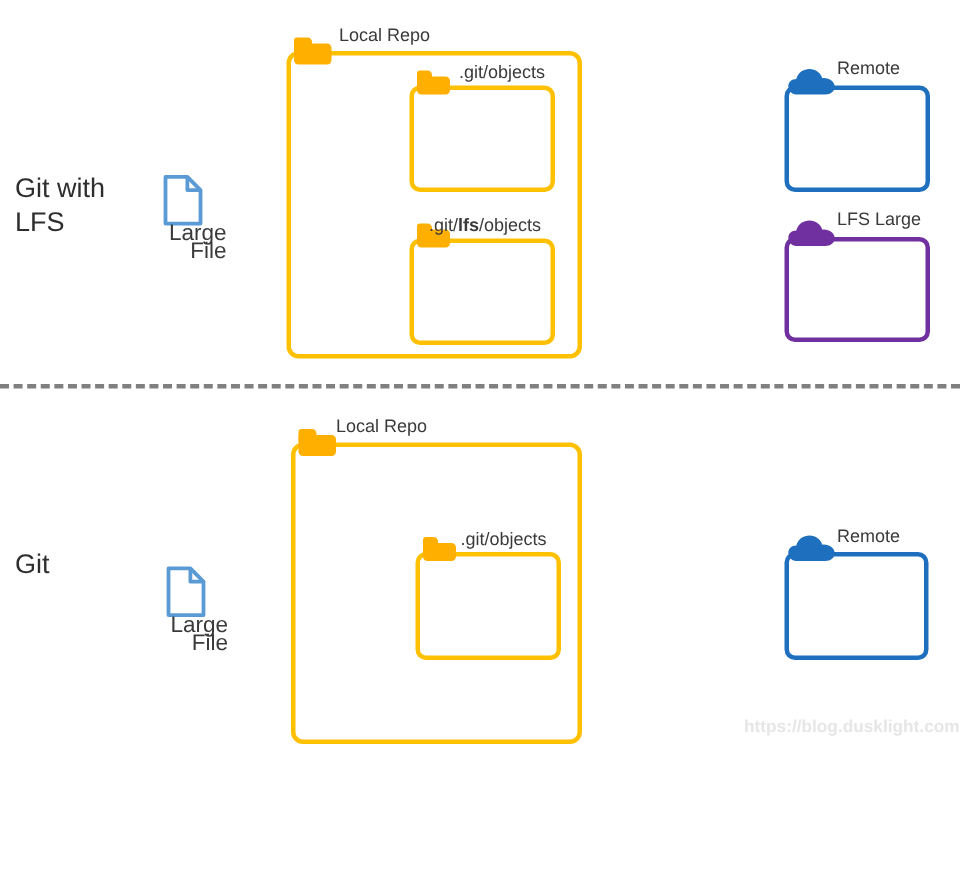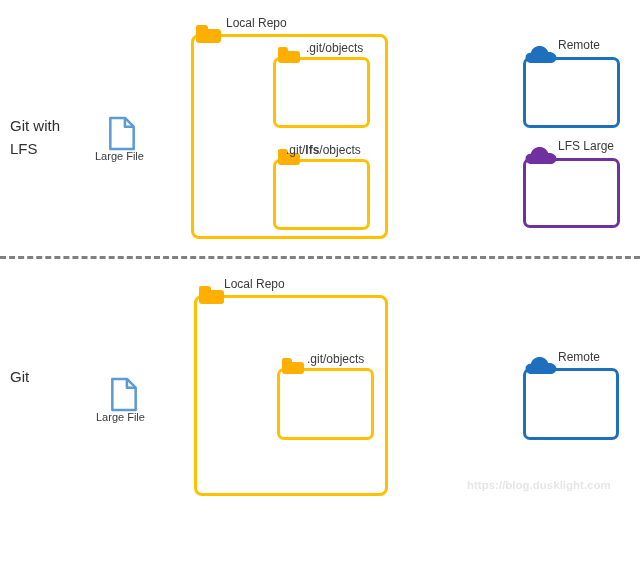--- a/index.html
+++ b/index.html
@@ -1,35 +1,35 @@
 <!DOCTYPE html>
 <html style="--folder-icon: #FFAF00; --repo-stroke: #FFC000; --remote-blue: #1E70BF; --lfs-purple: #7030A0; --file-blue: #5B9BD5; --divider-gray: #808080; --text-dark: #2E2E2E; --label-gray: #3A3A3A; --watermark-gray: #E6E6E6;"><head>
 <meta charset="utf-8">
 <style>
   html,body{margin:0;padding:0;background:#fff;}
   .canvas{
     position:relative;width:640px;height:581px;background:#fff;overflow:hidden;
     font-family:"Liberation Sans",sans-serif;color:var(--text-dark,#2e2e2e);
   }
-  .section-title{position:absolute;font-size:15px;line-height:23px;color:var(--text-dark,#2e2e2e);}
+  .section-title{position:absolute;font-size:18px;line-height:23px;color:var(--text-dark,#2e2e2e);}
   .box{position:absolute;background:#fff;border-radius:8px;box-sizing:border-box;}
   .gold{border:3px solid var(--repo-stroke,#FFC000);}
   .blue{border:3px solid var(--remote-blue,#1E70BF);}
   .purple{border:3px solid var(--lfs-purple,#7030A0);}
   .label{position:absolute;font-size:12px;color:var(--label-gray,#3a3a3a);white-space:nowrap;line-height:13px;}
   .label b{font-weight:700;}
   .folder-icon{position:absolute;color:var(--folder-icon,#FFAF00);}
   .folder-icon .tab{position:absolute;left:0;top:0;width:46%;height:42%;background:currentColor;border-radius:2px 3px 0 0;}
   .folder-icon .body{position:absolute;left:0;top:24%;width:100%;height:76%;background:currentColor;border-radius:2px 3px 3px 3px;}
   .cloud-icon{position:absolute;color:var(--remote-blue,#1E70BF);line-height:0;}
   .cloud-icon.purple-c{color:var(--lfs-purple,#7030A0);}
   .file-icon{position:absolute;color:var(--file-blue,#5B9BD5);line-height:0;}
-  .file-label{position:absolute;font-size:11px;color:var(--label-gray,#3a3a3a);text-align:left;width:56px;line-height:12px;}
+  .file-label{position:absolute;font-size:15px;color:var(--label-gray,#3a3a3a);text-align:right;width:56px;line-height:12px;}
   .divider{position:absolute;left:0;top:256px;width:640px;height:0;border-top:3px dashed var(--divider-gray,#808080);}
-  .watermark{position:absolute;left:467px;top:479px;font-size:11.5px;font-weight:600;color:var(--watermark-gray,#e6e6e6);white-space:nowrap;}
+  .watermark{position:absolute;left:496px;top:479px;font-size:11.5px;font-weight:600;color:var(--watermark-gray,#e6e6e6);white-space:nowrap;}
 </style>
 </head>
 <body>
 
 <div class="canvas">
 
   <div class="section-title" style="left:10px;top:114px;">
     <div>Git with</div>
     <div>LFS</div>
   </div>

